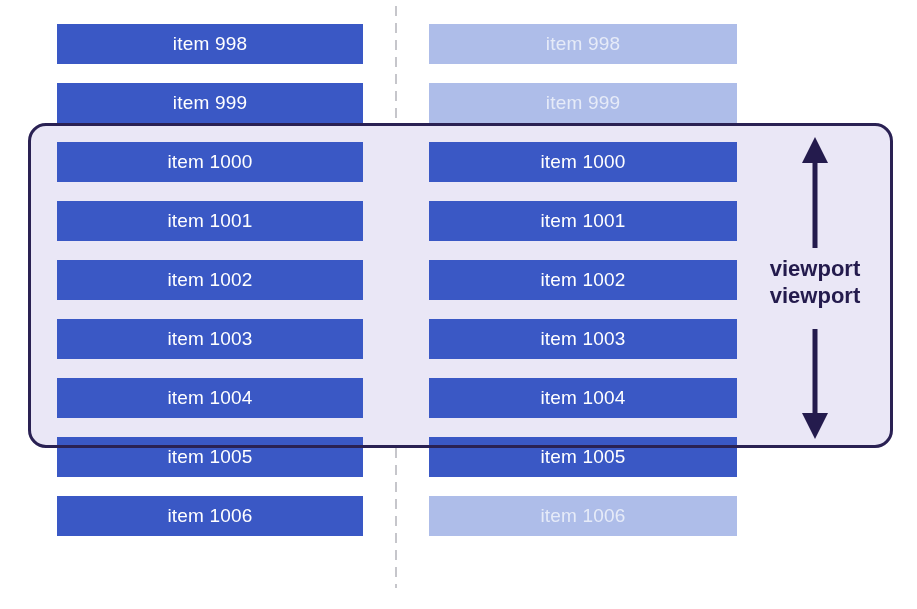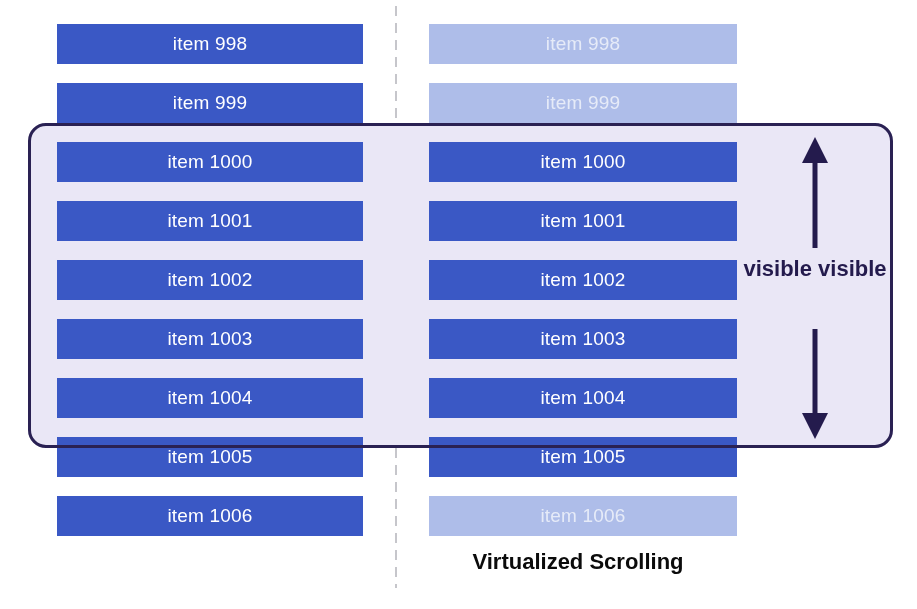--- a/index.html
+++ b/index.html
@@ -156,18 +156,17 @@
     <g>
       <line class="shaft" x1="40" y1="26" x2="40" y2="115"></line>
       <polygon class="head" points="40,4 27,30 53,30"></polygon>
     </g>
     <g>
       <line class="shaft" x1="40" y1="196" x2="40" y2="284"></line>
       <polygon class="head" points="40,306 27,280 53,280"></polygon>
     </g>
   </svg>
 
-  <div class="viewport-label">visible visible</div>
+  <div class="viewport-label">viewport viewport</div>
 
 
-  <div class="caption" id="caption-right">Virtualized Scrolling</div>
 
 </div>
 
 </body></html>

